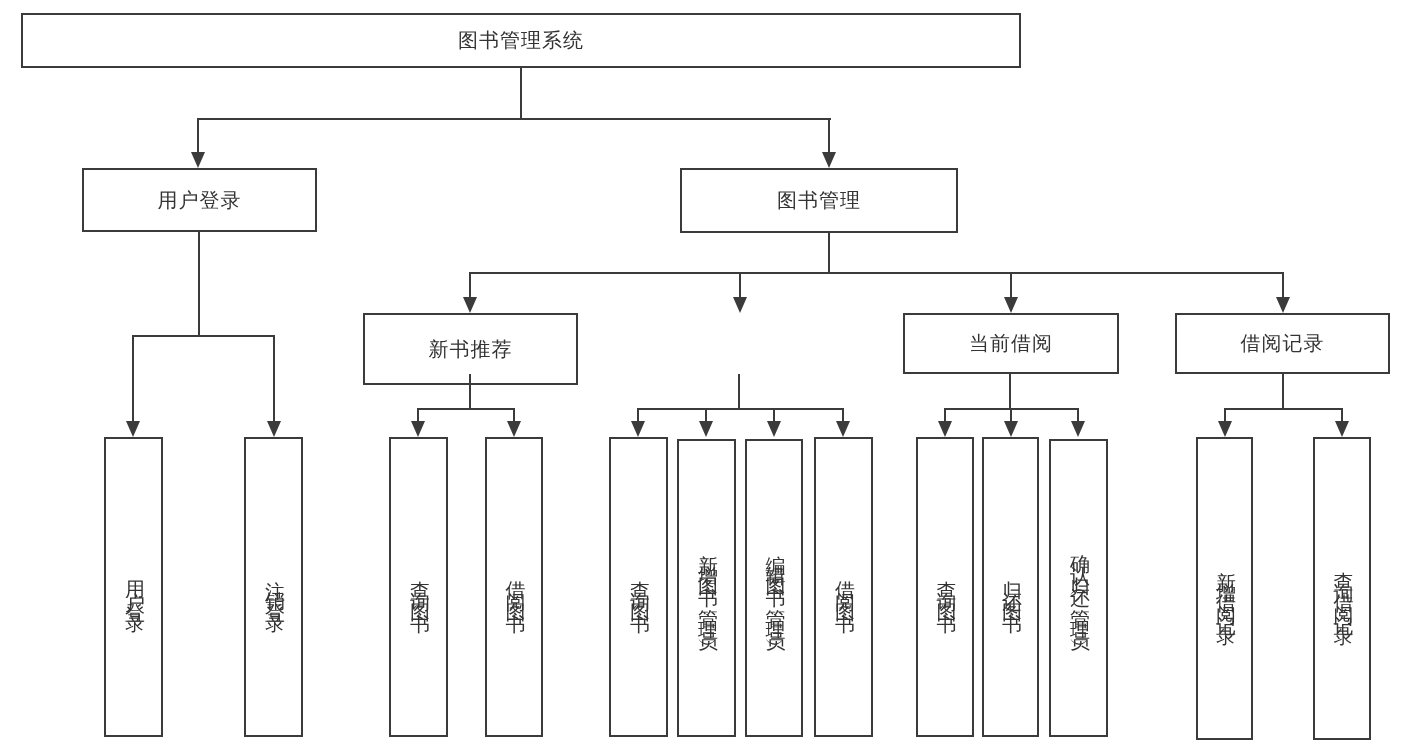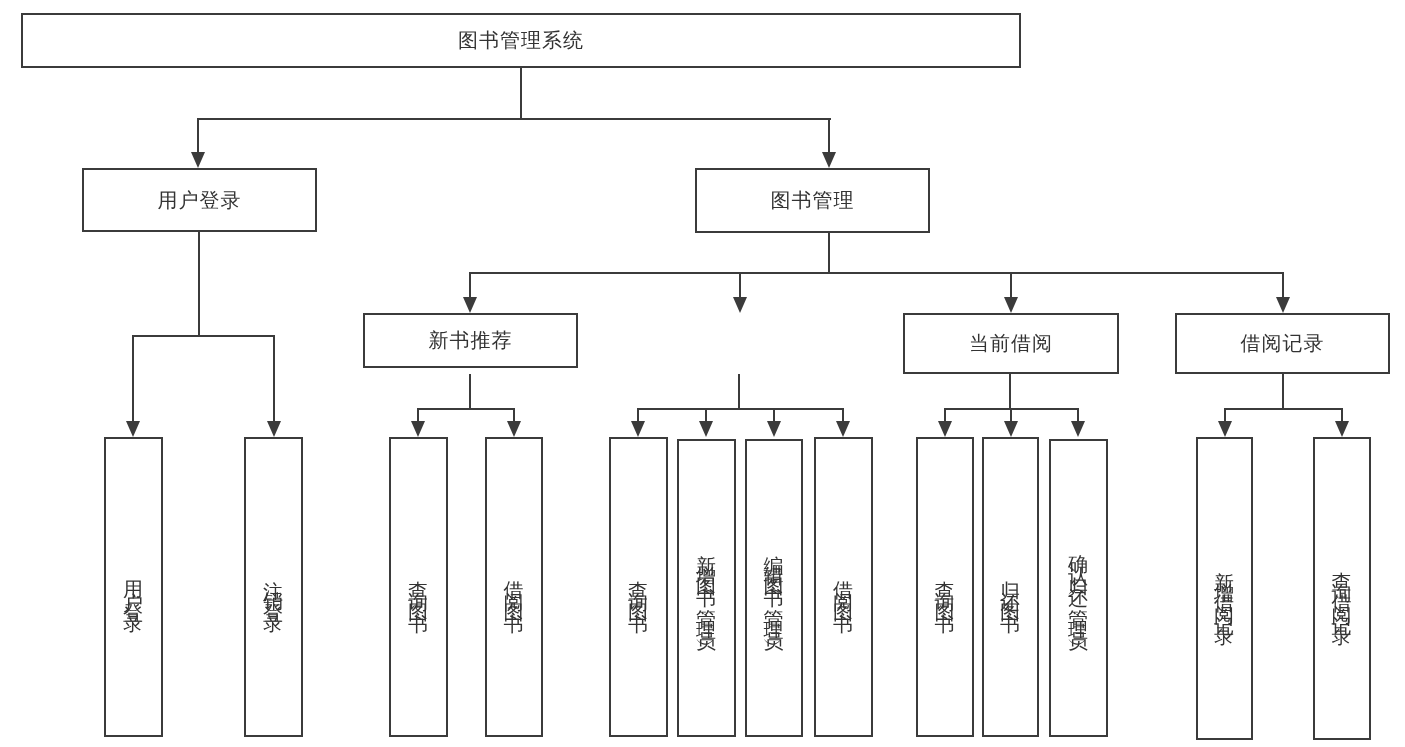--- a/index.html
+++ b/index.html
@@ -2,21 +2,21 @@
 <html><head>
 <meta charset="utf-8">
 <style>
   html, body { margin: 0; padding: 0; background: #ffffff; }
   #canvas {
     position: relative;
     width: 1405px;
     height: 747px;
     background: #ffffff;
     overflow: hidden;
-    font-family: Liberation Sans, sans-serif;
+    font-family: Liberation Mono, monospace;
     color: #333333;
   }
   .node {
     position: absolute;
     box-sizing: border-box;
     border: 2px solid #3b3b3b;
     background: #ffffff;
     display: flex;
     align-items: center;
     justify-content: center;
@@ -74,21 +74,21 @@
   <div class="vl" style="left:520px; top:68px; height:50px;"></div>
   <div class="hl" style="left:197px; top:118px; width:634px;"></div>
   <div class="vl" style="left:197px; top:118px; height:36px;"></div>
   <div class="arrow" style="left:191px; top:152px;"></div>
   <div class="vl" style="left:828px; top:118px; height:36px;"></div>
   <div class="arrow" style="left:822px; top:152px;"></div>
 
   <div class="node" style="left:82px; top:168px; width:235px; height:64px;">
     <span>用户登录</span>
   </div>
-  <div class="node" style="left:695px; top:168px; width:235px; height:65px;">
+  <div class="node" style="left:680px; top:168px; width:278px; height:65px;">
     <span>图书管理</span>
   </div>
 
   <div class="vl" style="left:198px; top:232px; height:103px;"></div>
   <div class="hl" style="left:132px; top:335px; width:143px;"></div>
   <div class="vl" style="left:132px; top:335px; height:88px;"></div>
   <div class="arrow" style="left:126px; top:421px;"></div>
   <div class="vl" style="left:273px; top:335px; height:88px;"></div>
   <div class="arrow" style="left:267px; top:421px;"></div>
 
@@ -96,21 +96,21 @@
   <div class="hl" style="left:469px; top:272px; width:815px;"></div>
   <div class="vl" style="left:469px; top:272px; height:27px;"></div>
   <div class="arrow" style="left:463px; top:297px;"></div>
   <div class="vl" style="left:739px; top:272px; height:27px;"></div>
   <div class="arrow" style="left:733px; top:297px;"></div>
   <div class="vl" style="left:1010px; top:272px; height:27px;"></div>
   <div class="arrow" style="left:1004px; top:297px;"></div>
   <div class="vl" style="left:1282px; top:272px; height:27px;"></div>
   <div class="arrow" style="left:1276px; top:297px;"></div>
 
-  <div class="node" style="left:363px; top:313px; width:215px; height:55px;">
+  <div class="node" style="left:363px; top:313px; width:215px; height:72px;">
     <span>新书推荐</span>
   </div>
   <div class="node" style="left:903px; top:313px; width:216px; height:61px;">
     <span>当前借阅</span>
   </div>
   <div class="node" style="left:1175px; top:313px; width:215px; height:61px;">
     <span>借阅记录</span>
   </div>
 
   <div class="vl" style="left:469px; top:374px; height:34px;"></div>

